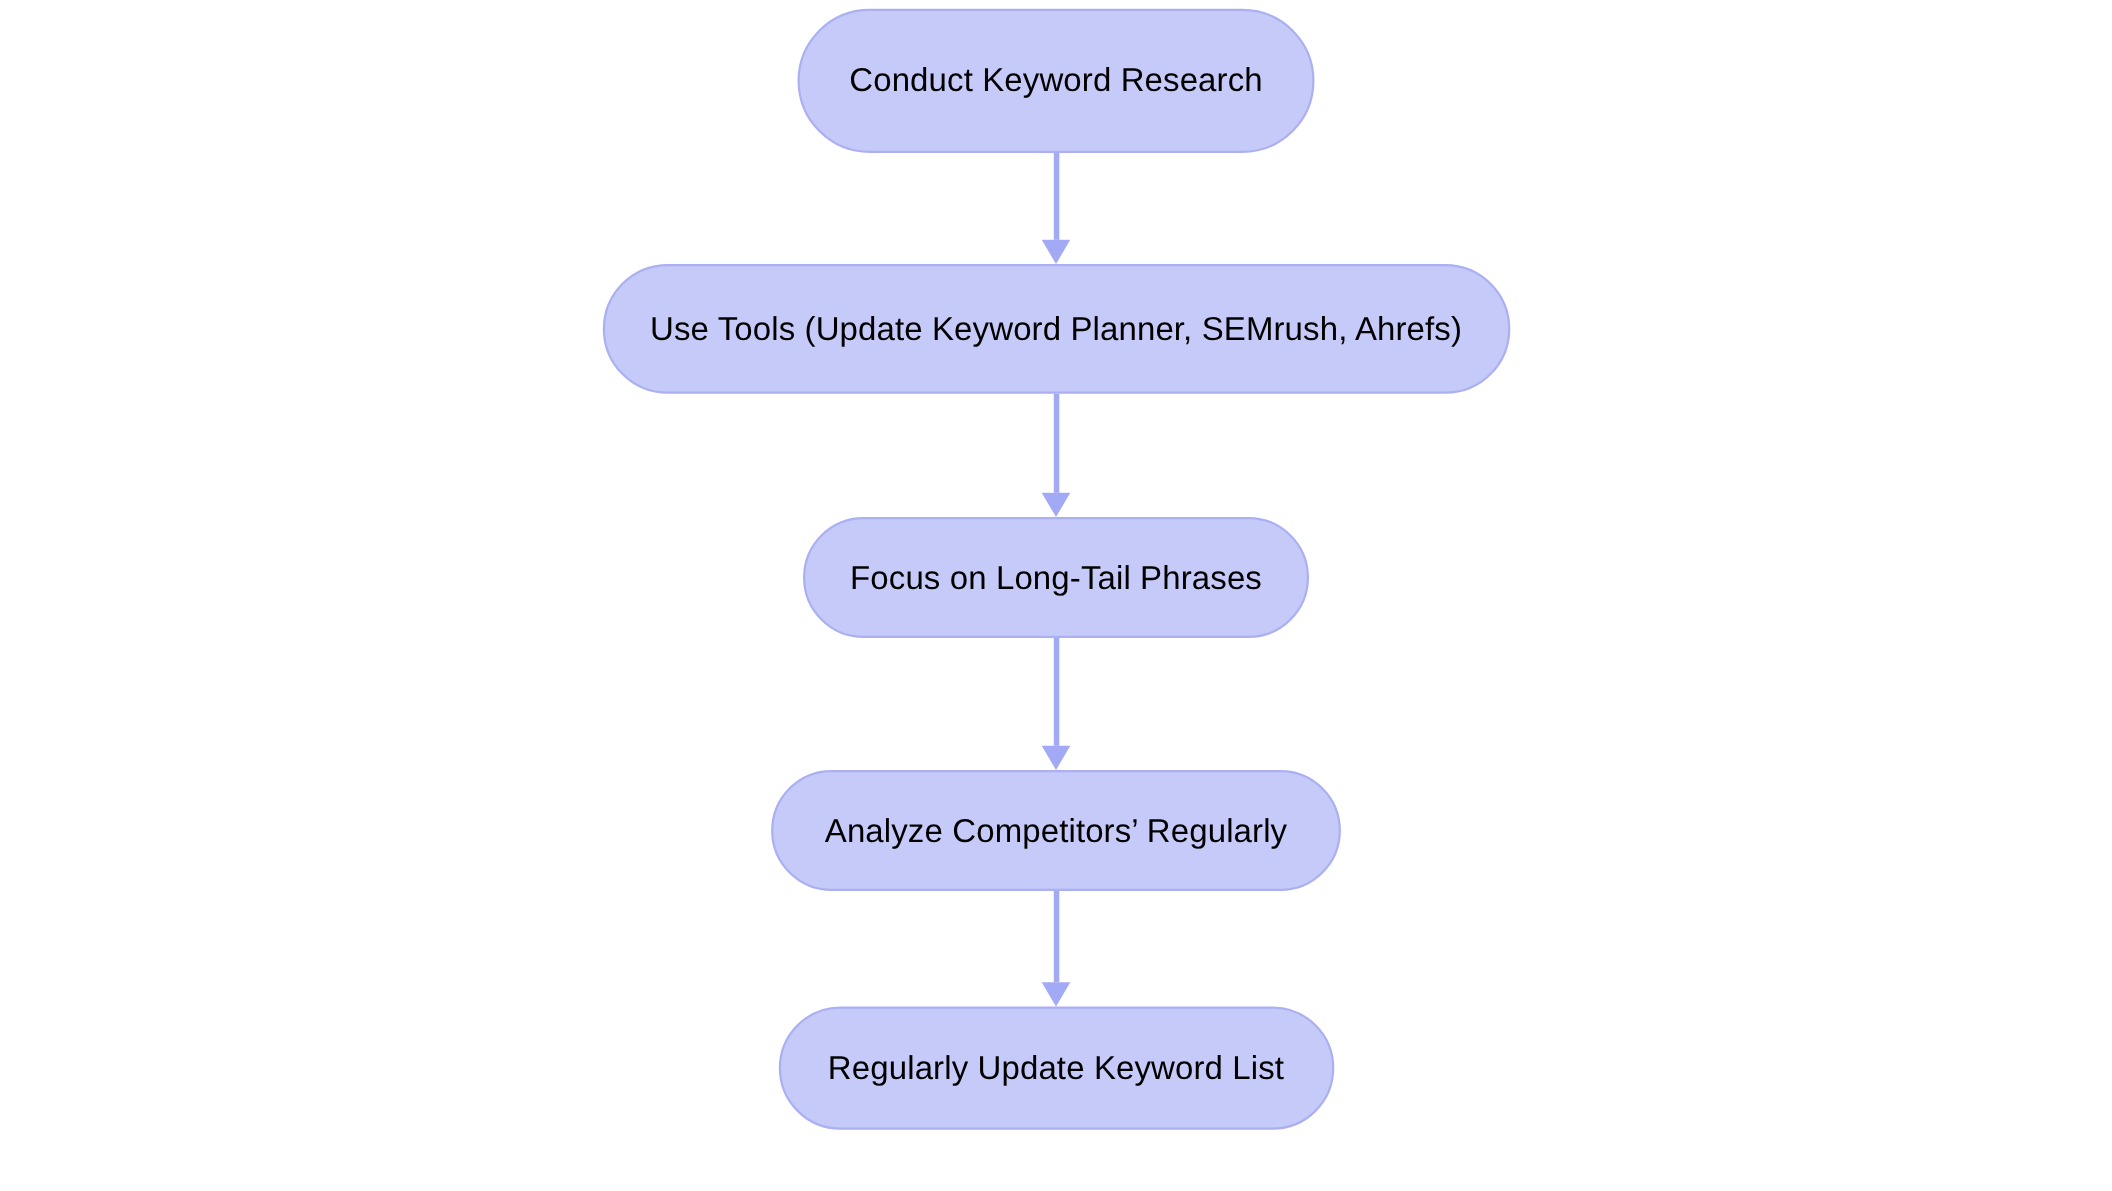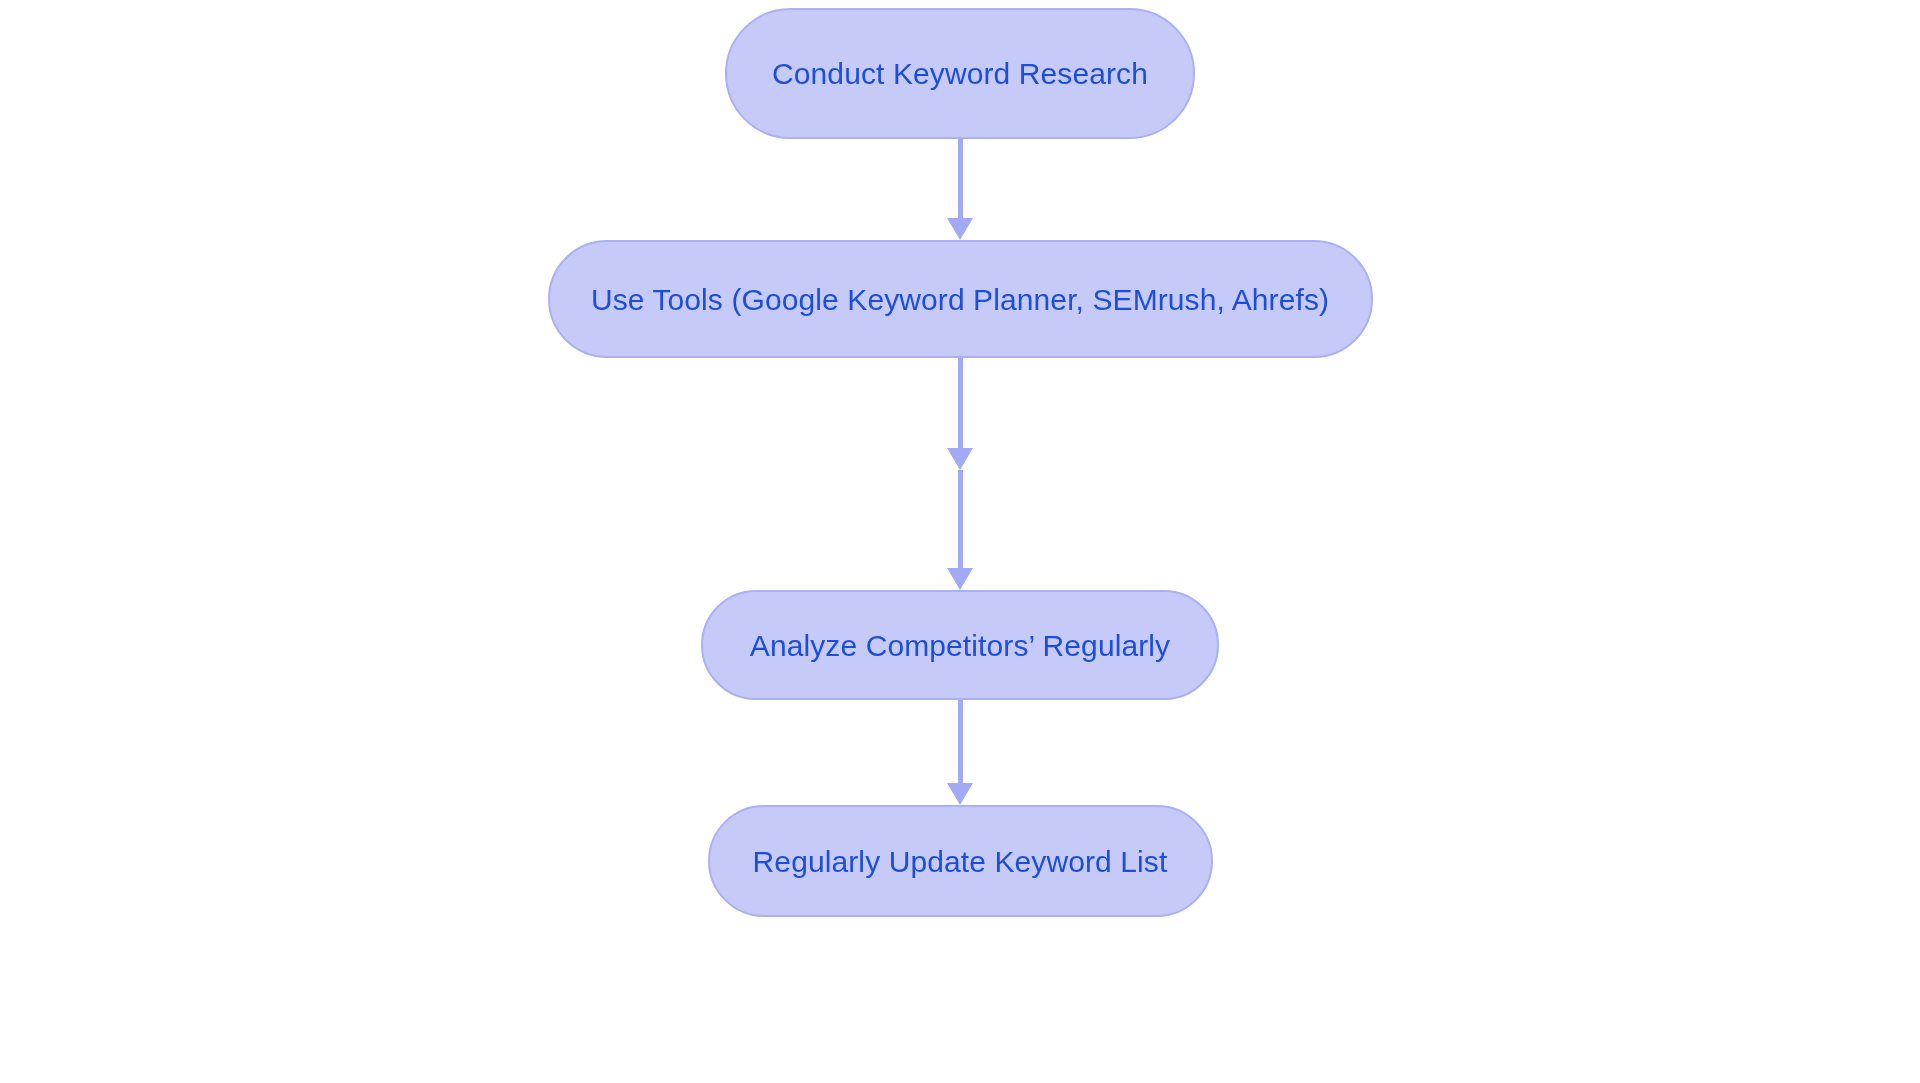--- a/index.html
+++ b/index.html
@@ -31,21 +31,21 @@
     display: flex;
     flex-direction: column;
     align-items: center;
   }
 
   .node {
     box-sizing: border-box;
     background: #c6caf9;
     border: 2px solid #aab0f2;
     border-radius: 999px;
-    color: #1d4ed8;
+    color: #000000;
     display: flex;
     align-items: center;
     justify-content: center;
     text-align: center;
     font-size: 30px;
     font-weight: 400;
     letter-spacing: 0.1px;
     line-height: 1.1;
     white-space: nowrap;
     padding: 0 44px;
@@ -93,28 +93,31 @@
     <div class="node node-1">
       <span>Conduct Keyword Research</span>
     </div>
 
     <div class="connector connector-1">
       <div class="line"></div>
       <div class="arrowhead"></div>
     </div>
 
     <div class="node node-2">
-      <span>Use Tools (Google Keyword Planner, SEMrush, Ahrefs)</span>
+      <span>Use Tools (Update Keyword Planner, SEMrush, Ahrefs)</span>
     </div>
 
     <div class="connector connector-2">
       <div class="line"></div>
       <div class="arrowhead"></div>
     </div>
 
+    <div class="node node-3">
+      <span>Focus on Long-Tail Phrases</span>
+    </div>
 
     <div class="connector connector-3">
       <div class="line"></div>
       <div class="arrowhead"></div>
     </div>
 
     <div class="node node-4">
       <span>Analyze Competitors’ Regularly</span>
     </div>
 

